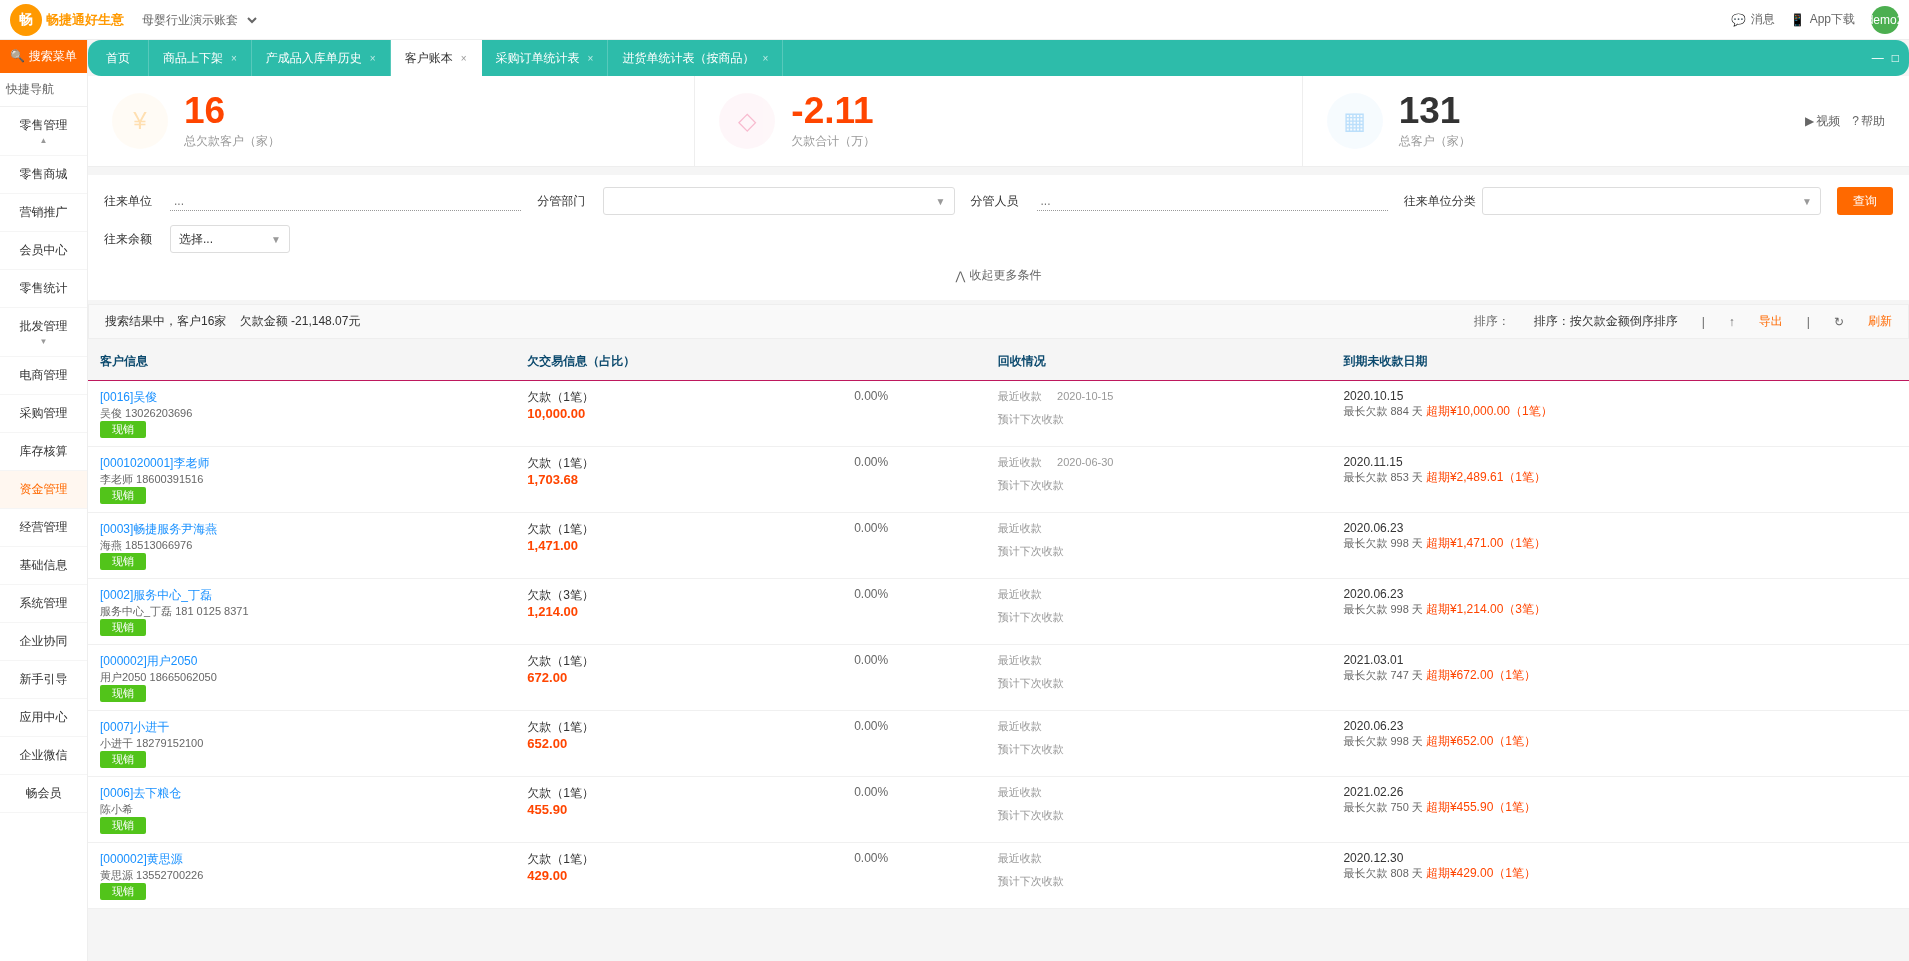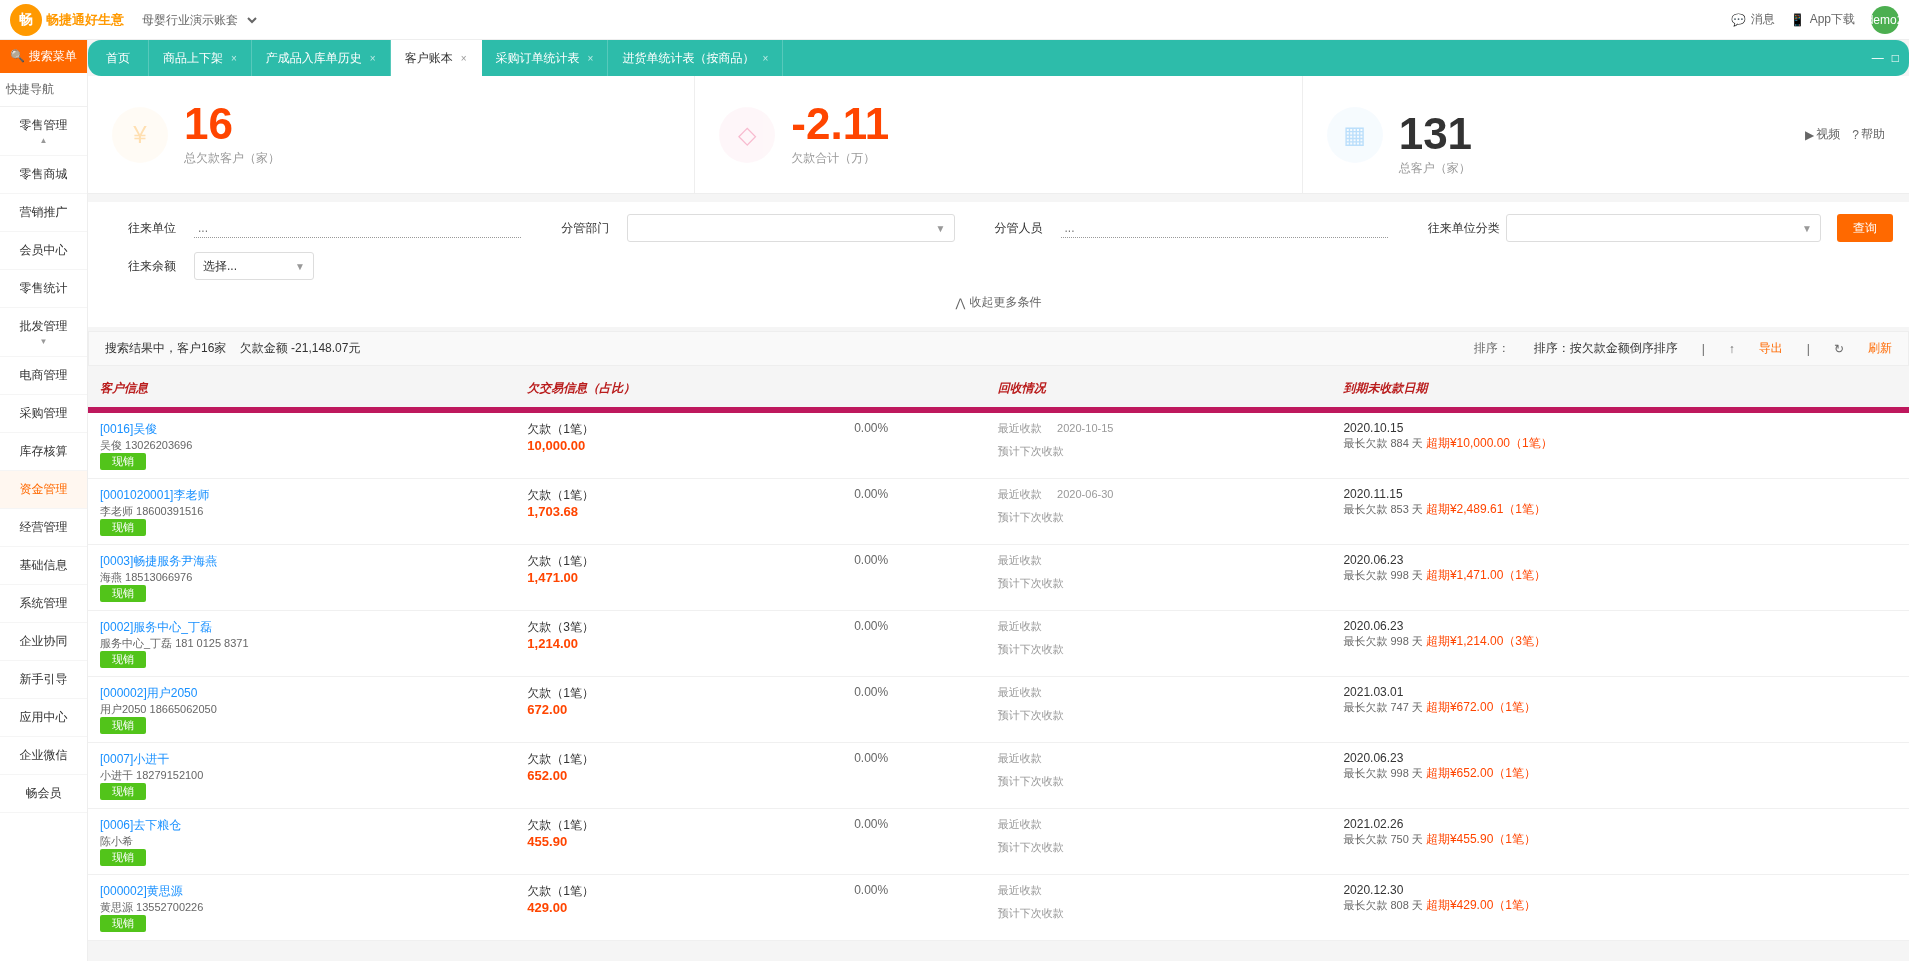--- a/index.html
+++ b/index.html
@@ -45,46 +45,46 @@
 
     
     .summary-cards { display: flex; background: #fff; margin-bottom: 8px; border-bottom: 1px solid #eee; }
     .summary-card { flex: 1; display: flex; align-items: center; padding: 16px 24px; gap: 16px; border-right: 1px solid #eee; }
     .summary-card:last-child { border-right: none; }
     .card-icon { width: 56px; height: 56px; border-radius: 50%; display: flex; align-items: center; justify-content: center; font-size: 24px; opacity: 0.3; }
     .card-icon.orange { background: #fff3e0; color: #f90; }
     .card-icon.pink { background: #fce4ec; color: #e91e63; }
     .card-icon.blue { background: #e3f2fd; color: #2196f3; }
     .card-body { }
-    .card-number { font-size: 44px; font-weight: bold; color: #ff4500; line-height: 1; }
+    .card-number { font-size: 37px; font-weight: bold; color: #ff4500; line-height: 1; }
     .card-number.negative { color: #ff4500; }
-    .card-number.black { color: #333; font-weight: bold; margin-top: 20px; }
+    .card-number.black { color: #333; font-weight: bold; }
     .card-label { font-size: 12px; color: #999; margin-top: 4px; }
     .card-actions { margin-left: auto; display: flex; gap: 12px; align-items: flex-start; }
     .card-action-btn { font-size: 12px; color: #666; cursor: pointer; display: flex; align-items: center; gap: 2px; }
 
     
     .filter-area { background: #fff; padding: 12px 16px; margin-bottom: 4px; }
     .filter-row { display: flex; align-items: center; gap: 16px; margin-bottom: 10px; }
-    .filter-item { display: flex; align-items: center; gap: 6px; flex: 1; margin-left: 24px; }
+    .filter-item { display: flex; align-items: center; gap: 6px; flex: 1; }
     .filter-label { font-size: 12px; color: #333; white-space: nowrap; min-width: 60px; }
     .filter-select { flex: 1; border: 1px solid #ddd; border-radius: 3px; padding: 4px 8px; font-size: 12px; height: 28px; background: #fff; cursor: pointer; display: flex; align-items: center; justify-content: space-between; }
     .search-btn { background: #ff6900; color: #fff; border: none; border-radius: 3px; padding: 5px 16px; font-size: 12px; cursor: pointer; height: 28px; }
     .collapse-btn { display: flex; align-items: center; justify-content: center; gap: 4px; color: #666; font-size: 12px; cursor: pointer; padding: 4px 0; }
 
     
     .results-bar { background: #f9f9f9; border: 1px solid #eee; padding: 8px 16px; display: flex; align-items: center; justify-content: space-between; margin: 0 0 4px 0; }
     .results-info { font-size: 12px; color: #333; }
     .results-info span { color: #333; }
     .results-actions { display: flex; align-items: center; gap: 24px; font-size: 12px; color: #666; }
 
     
     .data-table { width: 100%; background: #fff; border-collapse: collapse; }
     .data-table thead tr { background: #f5f5f5; }
-    .data-table th { padding: 10px 12px; font-size: 12px; color: #b91c1c; font-weight: bold; border-bottom: 6px solid #be185d; text-align: left; font-style: italic; }
+    .data-table th { padding: 10px 12px; font-size: 12px; color: #0c4a6e; font-weight: bold; border-bottom: 1px solid #be185d; text-align: left; }
     .data-table td { padding: 8px 12px; font-size: 12px; border-bottom: 1px solid #f0f0f0; vertical-align: top; }
 
     .customer-name { color: #1890ff; cursor: pointer; font-size: 12px; }
     .customer-phone { color: #666; font-size: 11px; }
     .status-badge { display: inline-block; padding: 1px 12px; border-radius: 2px; font-size: 11px; }
     .status-badge.green { background: #52c41a; color: #fff; }
 
     .debt-count { color: #333; font-size: 12px; }
     .debt-amount { color: #ff4500; font-size: 13px; font-weight: bold; }
     .debt-percent { color: #666; font-size: 12px; }

